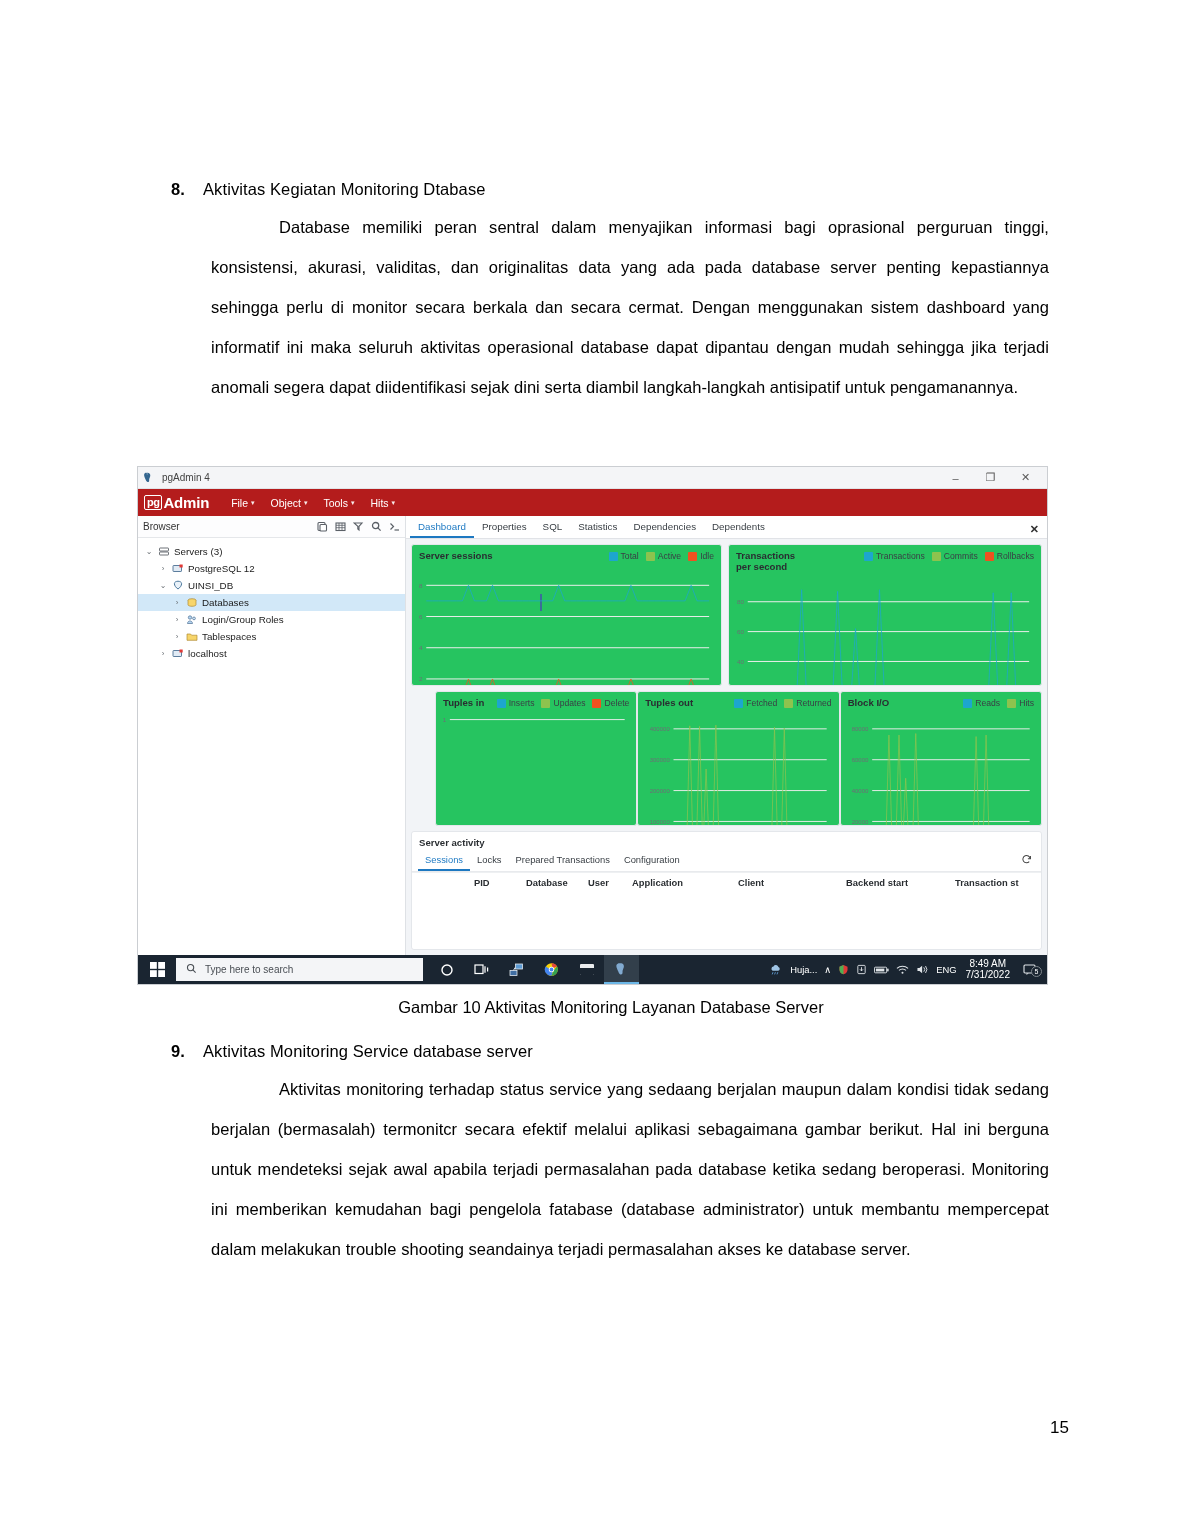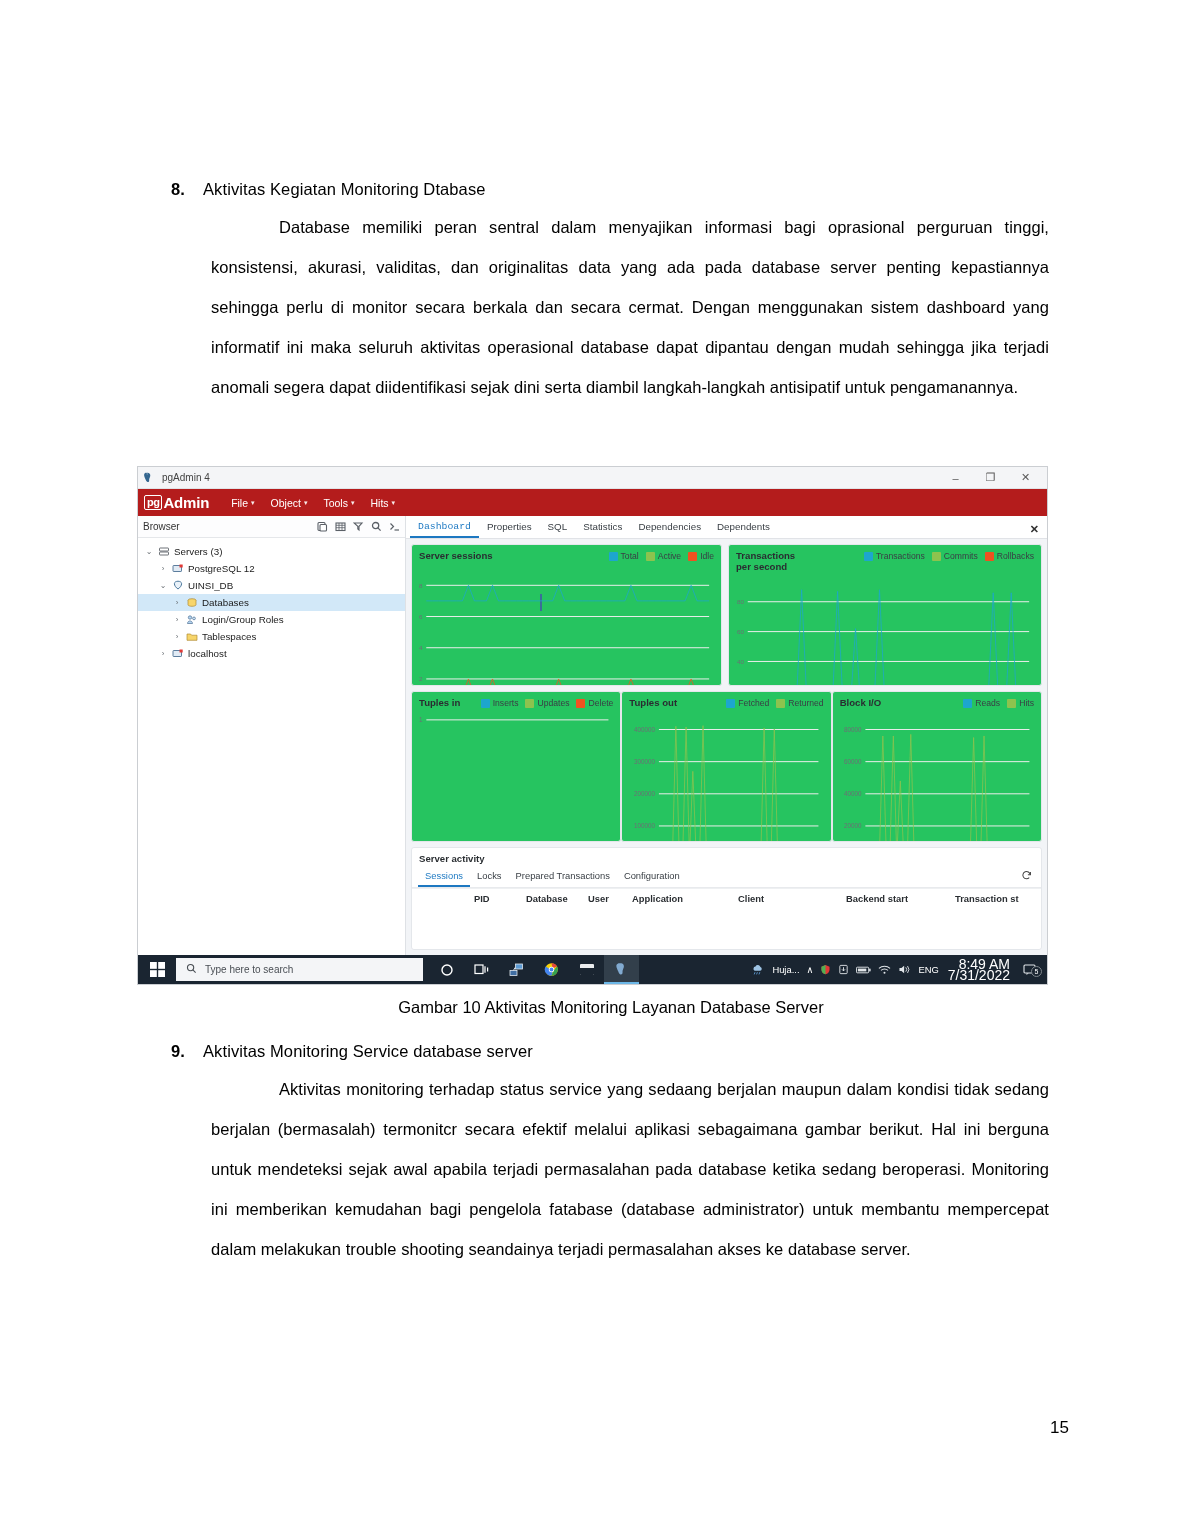--- a/index.html
+++ b/index.html
@@ -101,26 +101,26 @@
 
   
   .rightpane { flex:1; display:flex; flex-direction:column; background:#f0f2f5; min-width:0; }
   .tabbar {
     height:23px; background:#fff; display:flex; align-items:flex-end;
     border-bottom:1px solid #dfe1e5; padding-left:4px;
   }
   .tab {
     font-size:9.8px; color:#3a4046; padding:3px 8px 4px; border-bottom:2px solid transparent;
   }
-  .tab.active { color:#1b79c4; border-bottom-color:#1b79c4;font-family:Liberation Mono, monospace; }
+  .tab.active { color:#1b79c4; border-bottom-color:#1b79c4; }
   .tabbar .closex { margin-left:auto; font-size:11px; padding:2px 8px; color:#333; font-weight:bold; }
 
   .dashboard { flex:1; overflow:hidden; padding:5px; display:flex; flex-direction:column; gap:5px; }
   .row1 { display:flex; gap:6px; height:142px; }
-  .row2 { display:flex; height:151px; }
+  .row2 { display:flex; height:135px;margin-left:24px; }
   .card {
     background:#22c55e; border:1px solid #e2e5e9; border-radius:3px;
     display:flex; flex-direction:column; overflow:hidden;
   }
   .card.c1 { width:311px; }
   .card.c2 { flex:1; }
   .card.third { flex:1; }
   .card-head {
     display:flex; align-items:flex-start; padding:5px 7px 3px; gap:8px;
   }
@@ -153,21 +153,21 @@
   .tb-start { width:38px; display:flex; align-items:center; justify-content:center; }
   .tb-search {
     width:247px; height:23px; background:#f2f3f5; color:#4a4f55;
     display:flex; align-items:center; gap:8px; padding:0 10px; font-size:10px;
   }
   .tb-apps { display:flex; align-items:center; gap:0; margin-left:6px; }
   .tb-app { width:35px; height:29px; display:flex; align-items:center; justify-content:center; }
   .tb-app.active { background:#33404d; border-bottom:2px solid #69b7e8; }
   .tb-tray { margin-left:auto; display:flex; align-items:center; gap:7px; padding-right:6px; font-size:9.4px; }
   .tray-ico { display:flex; align-items:center; }
-  .tb-clock { text-align:right; line-height:10.5px; font-size:14px; padding:0 2px; }
+  .tb-clock { text-align:center; line-height:10.5px; font-size:10px; padding:0 2px; }
   .tb-notif { position:relative; width:22px; display:flex; align-items:center; justify-content:center; }
   .tb-badge {
     position:absolute; right:-1px; bottom:-1px; background:#1b2733; color:#fff;
     border-radius:50%; width:11px; height:11px; font-size:7px;
     display:flex; align-items:center; justify-content:center; border:1px solid #7f868d;
   }
 </style>
 </head>
 <body>
 

